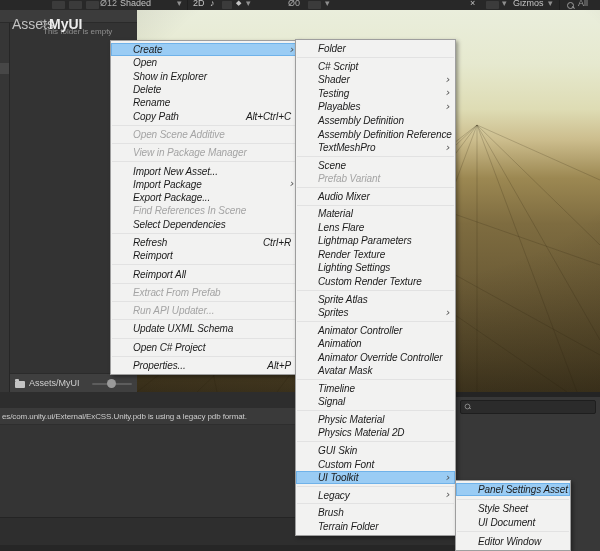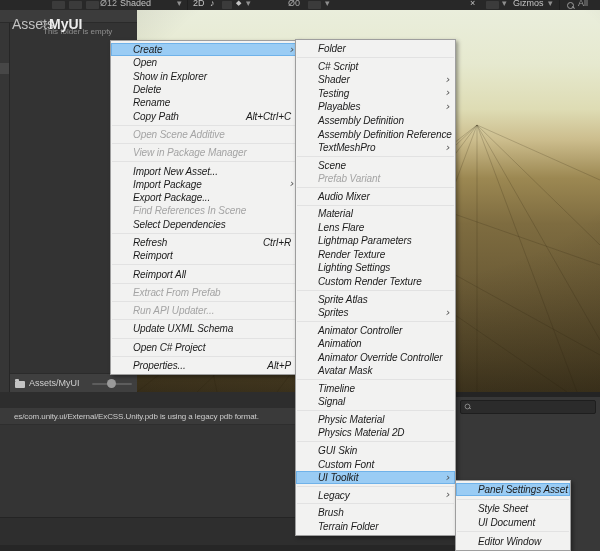--- a/index.html
+++ b/index.html
@@ -32,21 +32,21 @@
   
   .scene{left:137px;top:10px;width:463px;height:382px;
     background:linear-gradient(180deg,#eaeedc 0%,#e6e9cf 14%,#dedcb4 26%,#ccbd8d 34%,#9c8852 44%,#7e6c40 56%,#6a5a35 74%,#544729 92%,#473c23 100%);}
   .scene .vig{position:absolute;inset:0;background:radial-gradient(120% 95% at 55% 28%,rgba(0,0,0,0) 45%,rgba(15,10,2,0.38) 100%);}
   .scene svg{position:absolute;inset:0;}
 
   
   .console{left:0;top:392px;width:455px;height:159px;background:#343434;}
   .console .cstrip{position:absolute;left:0;top:0;width:455px;height:16px;background:#2d2d2d;border-bottom:1px solid #232323;}
   .console .msg-row{position:absolute;left:0;top:16px;width:455px;height:16px;background:#3a3a3a;border-bottom:1px solid #2e2e2e;}
-  .console .msg-row span{position:absolute;left:14px;top:4px;font-size:8px;letter-spacing:-0.1px;color:#cdcdcd;white-space:nowrap;}
+  .console .msg-row span{position:absolute;left:2px;top:4px;font-size:8px;letter-spacing:-0.1px;color:#cdcdcd;white-space:nowrap;}
   .console .clower{position:absolute;left:0;top:125px;width:455px;height:34px;background:#2e2e2e;border-top:1px solid #242424;}
   .console .cbottom{position:absolute;left:0;bottom:0;width:455px;height:6px;background:#262626;}
   .rpanel{left:455px;top:392px;width:145px;height:159px;background:#383838;border-left:1px solid #222;}
   .rpanel .rstrip{position:absolute;left:0;top:0;width:145px;height:5px;background:#242424;}
   .rpanel .search{position:absolute;left:4px;top:8px;width:134px;height:12px;background:#2b2b2b;border:1px solid #1e1e1e;border-radius:2px;}
   .rpanel .search .mag{left:3px;top:2px;transform:scale(0.8);}
 
   
   .menu{position:absolute;box-sizing:border-box;background:var(--menu-bg);border:1px solid var(--menu-border);
         box-shadow:2px 2px 4px rgba(0,0,0,0.38);padding:2px 0;z-index:10;

